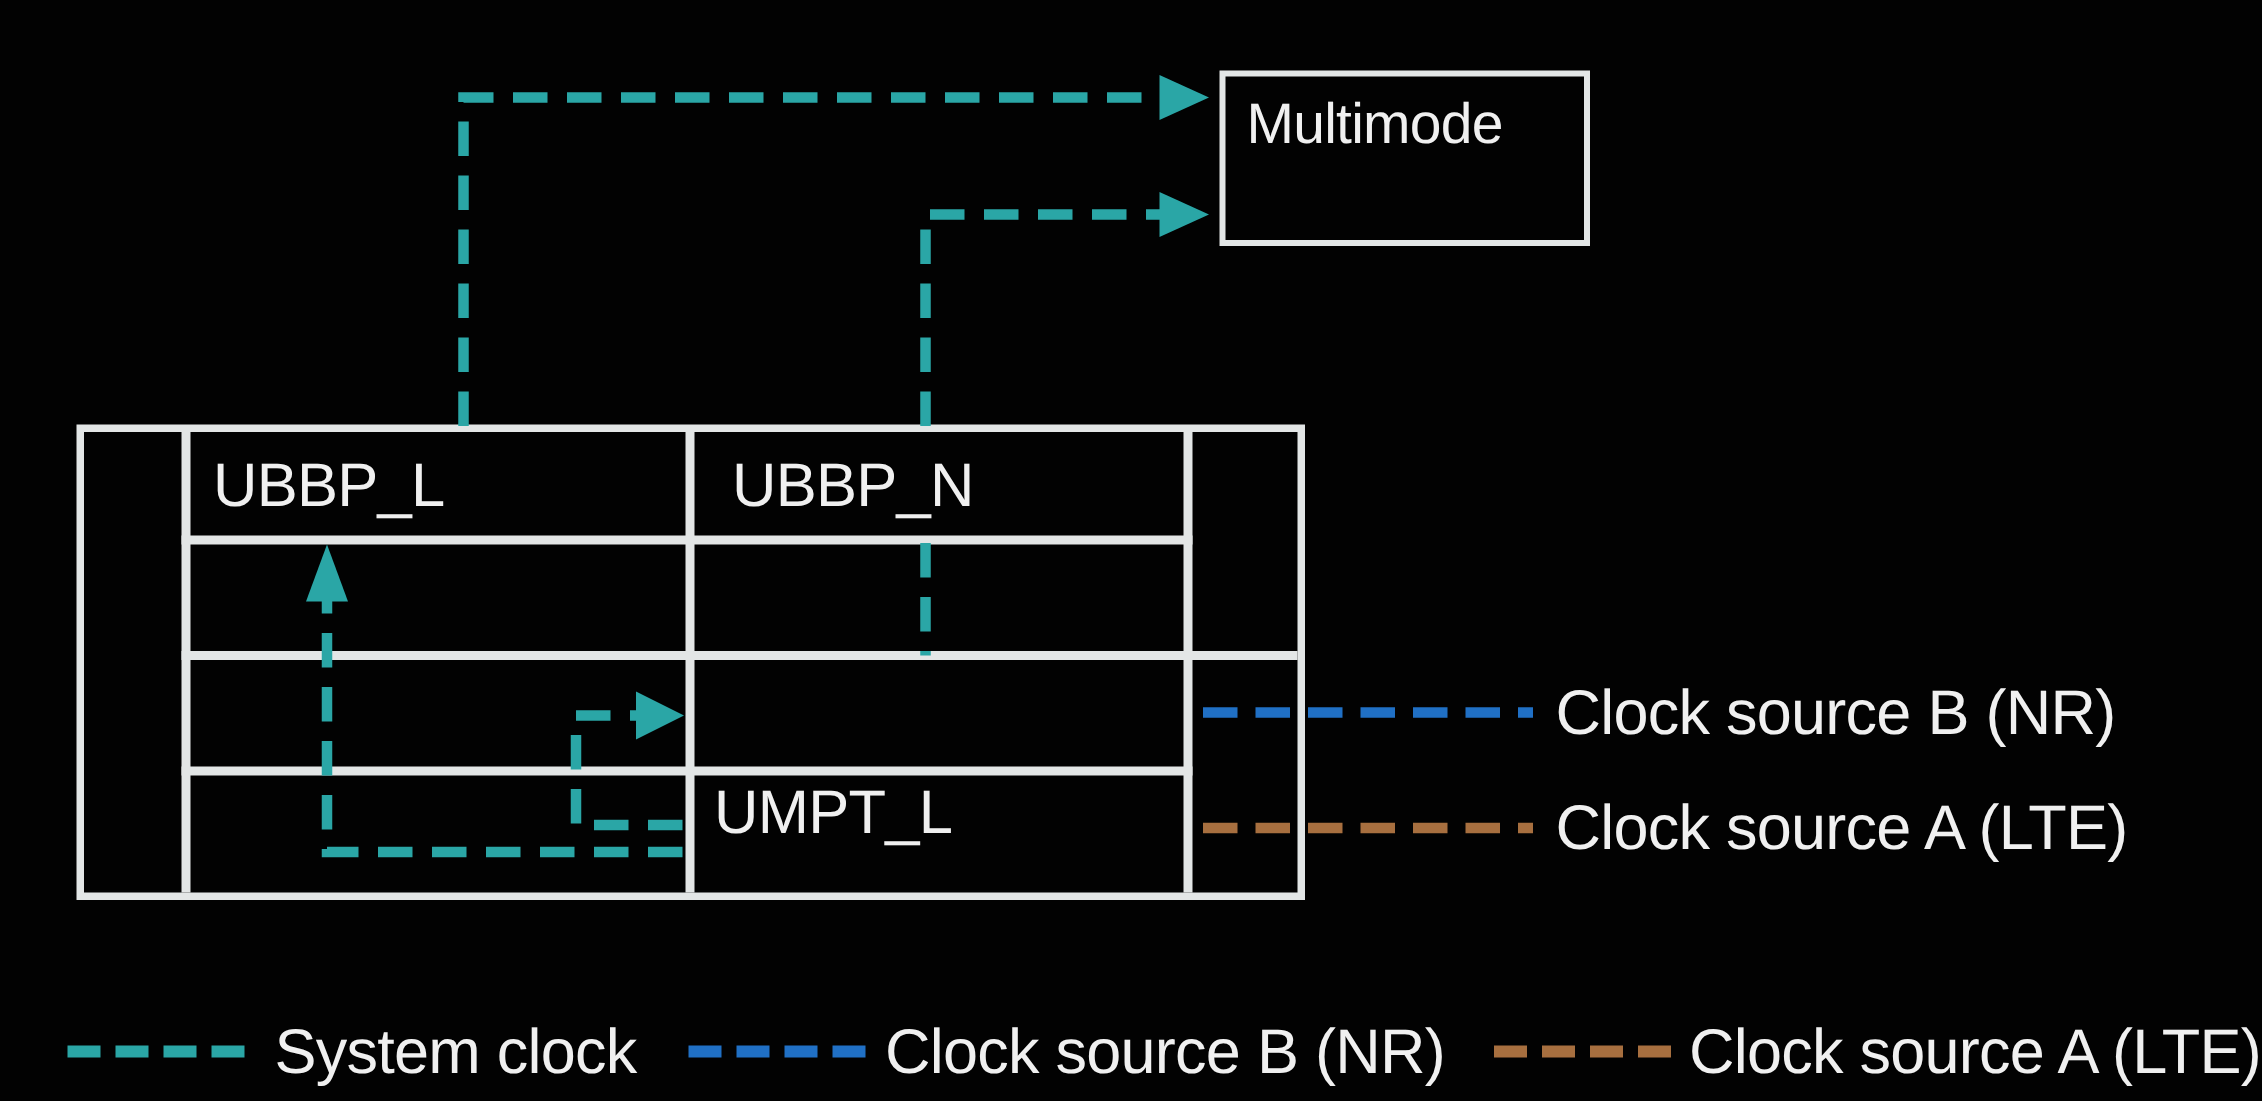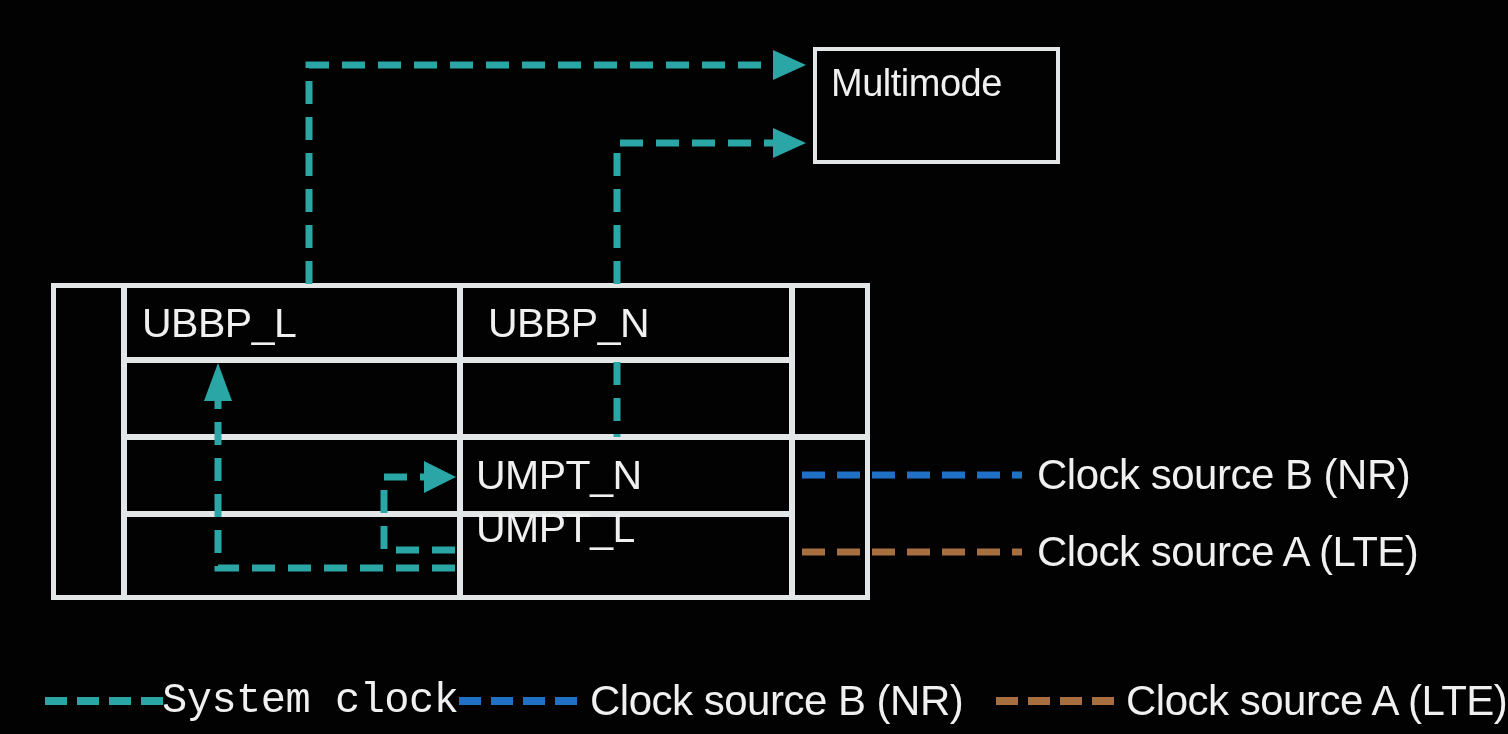--- a/index.html
+++ b/index.html
@@ -24,21 +24,21 @@
   .h2{left:121px;top:434px;width:744px;height:6px;}
   .h3{left:121px;top:511px;width:674px;height:6px;}
 
   .cell-label{
     position:absolute;z-index:3;font-size:41px;letter-spacing:-0.5px;
     display:flex;align-items:center;white-space:nowrap;color:var(--text,#f0f0f0);
   }
   .lab-ubbp-l{left:142px;top:289px;height:68px;}
   .lab-ubbp-n{left:476px;top:289px;height:68px;margin-left:12px;}
   .lab-umpt-n{left:476px;top:440px;height:71px;}
-  .lab-umpt-l{left:476px;top:493px;height:71px;}
+  .lab-umpt-l{left:476px;top:506px;height:71px;}
 
   
   .rf-box{
     position:absolute;left:813px;top:47px;width:247px;height:117px;
     box-sizing:border-box;border:4px solid var(--line,#e3e6e6);
     background:#020202;z-index:3;
     font-size:38px;line-height:43px;letter-spacing:-0.5px;
     padding:11px 0 0 14px;white-space:nowrap;
   }
 
@@ -50,21 +50,21 @@
   }
   .side-b{left:1037px;top:453px;}
   .side-a{left:1037px;top:530px;}
 
   
   .legend-label{
     position:absolute;z-index:3;font-size:42px;letter-spacing:-0.5px;
     white-space:nowrap;display:flex;align-items:center;height:44px;
     color:var(--text,#f0f0f0);
   }
-  .lg-sys{left:162px;top:679px;font-family:Liberation Mono, monospace;}
+  .lg-sys{left:183px;top:679px;}
   .lg-b{left:590px;top:679px;}
   .lg-a{left:1126px;top:679px;}
 
   
   .ln-sys{stroke:var(--system-clock,#2aa6a6);stroke-width:7;fill:none;stroke-dasharray:23 13;}
   .ah-sys{fill:var(--system-clock,#2aa6a6);stroke:none;}
   .ln-b{stroke:var(--clock-source-b,#2070c5);stroke-width:7;fill:none;stroke-dasharray:23 12;}
   .ln-a{stroke:var(--clock-source-a,#a76f3f);stroke-width:7;fill:none;stroke-dasharray:23 12;}
   .lg-sw{stroke-width:8;fill:none;stroke-dasharray:22 10;}
   .sw-sys{stroke:var(--system-clock,#2aa6a6);}
@@ -80,21 +80,20 @@
 
   <div class="wline v1"></div>
   <div class="wline v2"></div>
   <div class="wline v3"></div>
   <div class="wline h1"></div>
   <div class="wline h2"></div>
   <div class="wline h3"></div>
 
   <div class="cell-label lab-ubbp-l">UBBP_L</div>
   <div class="cell-label lab-ubbp-n">UBBP_N</div>
-  <div class="cell-label lab-umpt-n">UMPT_N</div>
   <div class="cell-label lab-umpt-l">UMPT_L</div>
 
   <div class="rf-box">
     <div>Multimode</div>
   </div>
 
   <div class="side-label side-b">Clock source B (NR)</div>
   <div class="side-label side-a">Clock source A (LTE)</div>
 
   <div class="legend-label lg-sys">System clock</div>

